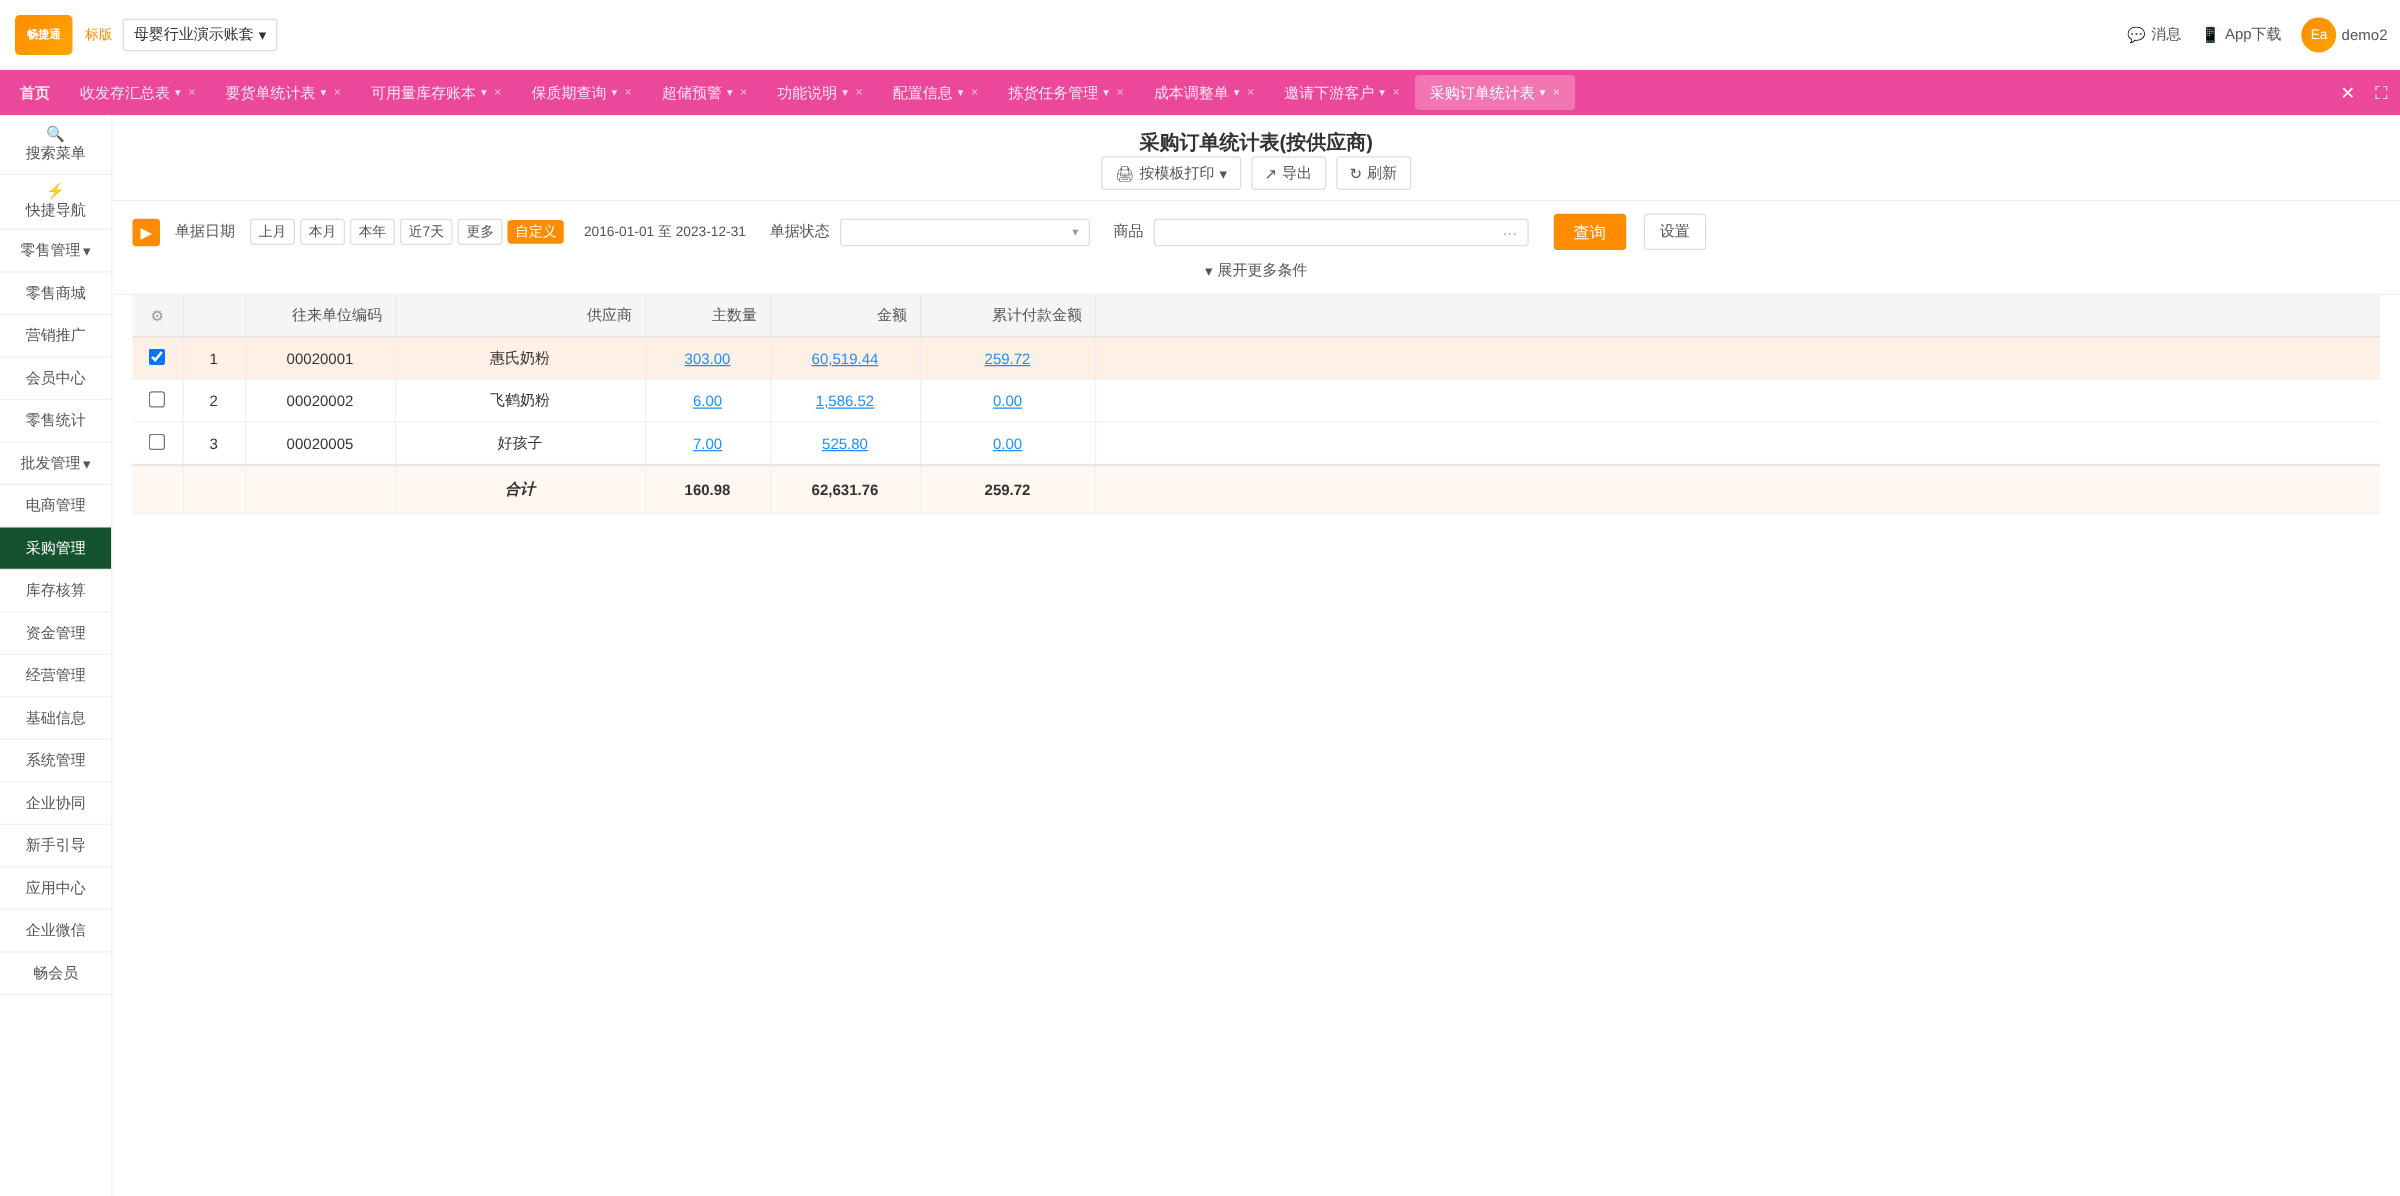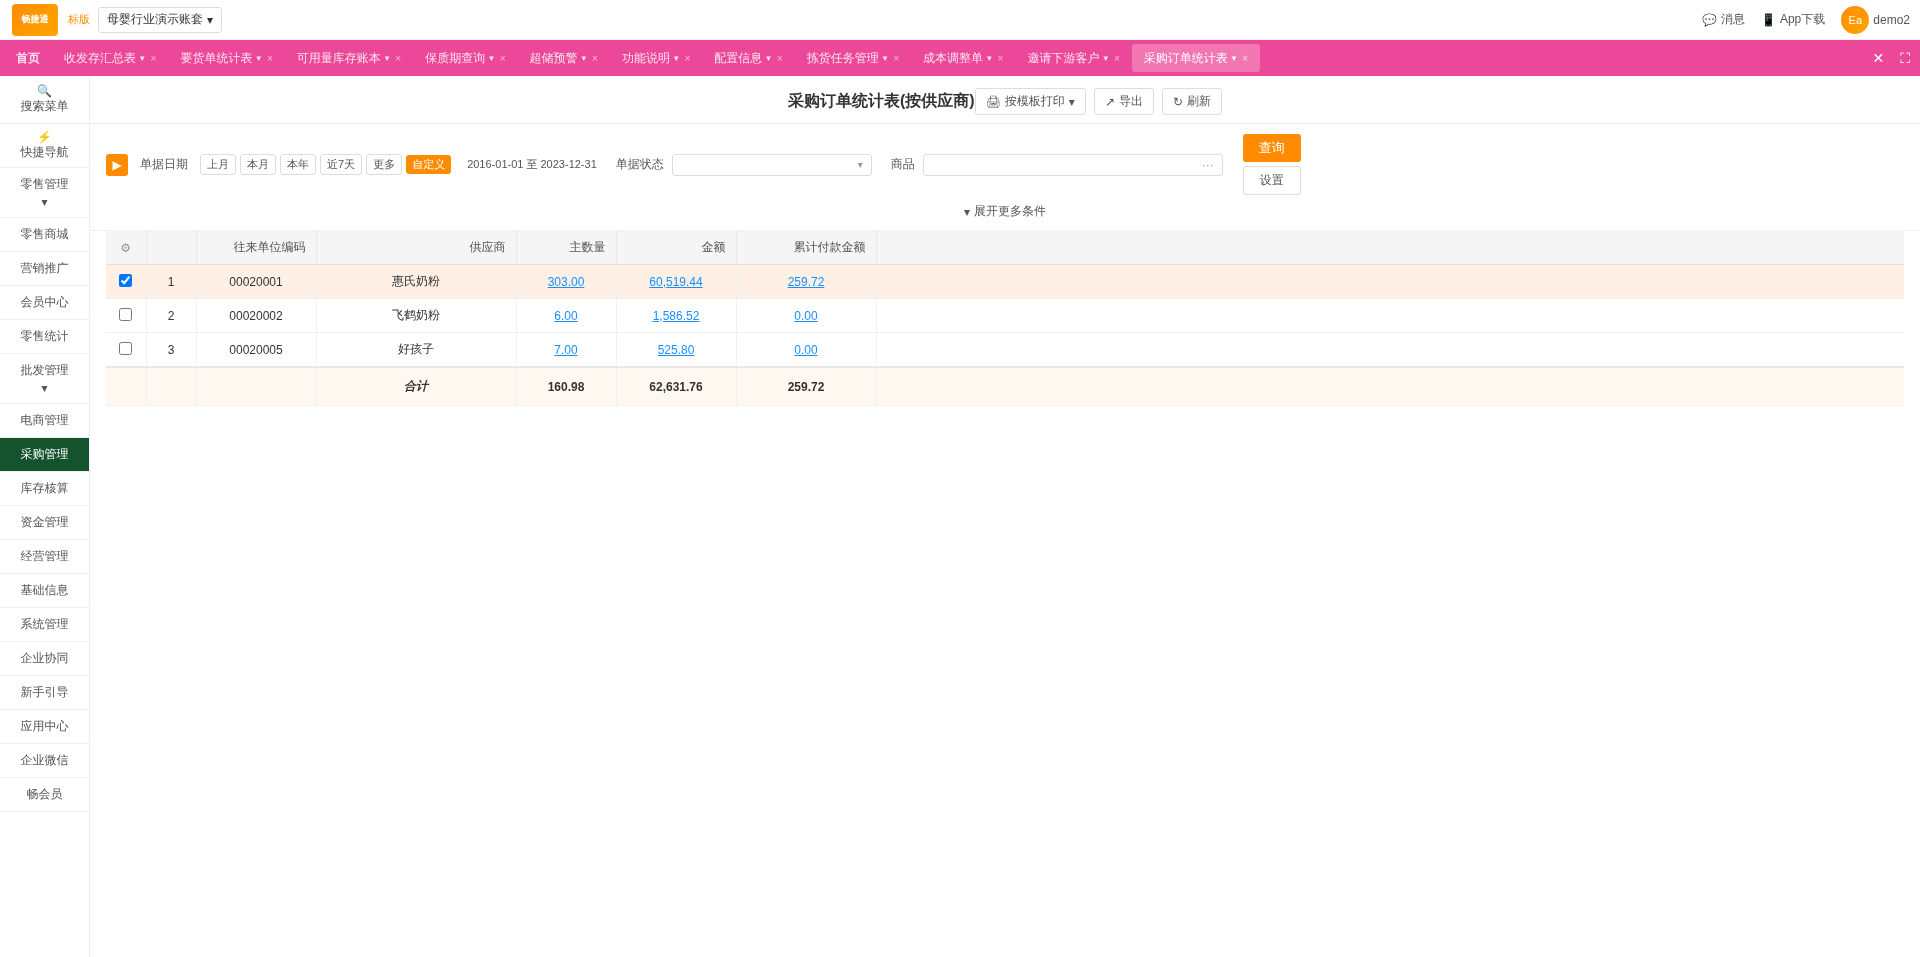--- a/index.html
+++ b/index.html
@@ -1,19 +1,19 @@
 <!DOCTYPE html>
 <html><head>
   <meta charset="utf-8">
   <style>
     * { margin: 0; padding: 0; box-sizing: border-box; }
     body { font-family: 'Microsoft YaHei', Arial, sans-serif; font-size: 12px; background: #f5f5f5; width: 1920px; min-height: 957px; overflow-x: hidden; }
     
     
-    .top-bar { display: flex; align-items: center; background: #fff; height: 40px; padding: 0 10px; border-bottom: 1px solid #eee; justify-content: space-between; }
+    .top-bar { display: flex; align-items: center; background: #fff; height: 56px; padding: 0 10px; border-bottom: 1px solid #eee; justify-content: space-between; }
     .top-bar-left { display: flex; align-items: center; gap: 8px; }
     .logo { width: 50px; height: 36px; display: flex; align-items: center; justify-content: center; }
     .logo-img { width: 46px; height: 32px; background: linear-gradient(135deg, #ff8c00, #ffa500); border-radius: 4px; display: flex; align-items: center; justify-content: center; color: white; font-size: 10px; font-weight: bold; }
     .label-tag { color: #ff8c00; font-size: 11px; }
     .workspace-selector { display: flex; align-items: center; gap: 4px; color: #333; font-size: 12px; cursor: pointer; padding: 0 8px; border: 1px solid #ddd; border-radius: 3px; height: 26px; }
     .top-bar-right { display: flex; align-items: center; gap: 16px; }
     .top-right-item { display: flex; align-items: center; gap: 4px; color: #555; cursor: pointer; font-size: 12px; }
     .avatar { width: 28px; height: 28px; border-radius: 50%; background: linear-gradient(135deg, #ff8c00, #ffa500); display: flex; align-items: center; justify-content: center; color: white; font-size: 11px; }
 
     
@@ -24,30 +24,30 @@
     .nav-tab .close-x { font-size: 10px; opacity: 0.7; margin-left: 2px; }
     .nav-tab .arrow { font-size: 9px; }
     .nav-right-btns { margin-left: auto; display: flex; align-items: center; gap: 4px; }
     .nav-icon-btn { color: white; font-size: 14px; cursor: pointer; padding: 2px 6px; }
 
     
     .layout { display: flex; height: calc(957px - 76px); }
     .sidebar { width: 90px; background: #fff; border-right: 1px solid #eee; overflow-y: auto; flex-shrink: 0; }
     .sidebar-search { padding: 8px; border-bottom: 1px solid #eee; text-align: center; font-size: 12px; color: #555; cursor: pointer; }
     .sidebar-nav { padding: 6px 0; border-bottom: 1px solid #eee; text-align: center; font-size: 12px; color: #555; cursor: pointer; }
-    .sidebar-item { padding: 8px 4px; text-align: center; font-size: 12px; color: #555; cursor: pointer; border-bottom: 1px solid #f0f0f0; flex-direction: column; }
+    .sidebar-item { padding: 8px 4px; text-align: center; font-size: 12px; color: #555; cursor: pointer; border-bottom: 1px solid #f0f0f0; }
     .sidebar-item.active { background: #14532d; color: white; }
     .sidebar-item.has-arrow { display: flex; align-items: center; justify-content: center; gap: 2px; }
 
     
     .main-content { flex: 1; overflow: auto; background: #f5f5f5; padding: 0; }
     .page-container { background: #fff; margin: 0; padding: 0; min-height: 100%; }
     
     
-    .page-header { display: flex; align-items: center; justify-content: center; padding: 12px 16px 8px; border-bottom: 1px solid #eee; }
+    .page-header { display: flex; align-items: center; justify-content: space-between; padding: 12px 16px 8px; border-bottom: 1px solid #eee; flex-direction: column; }
     .page-title { font-size: 16px; font-weight: bold; color: #333; }
     .header-actions { display: flex; align-items: center; gap: 8px; }
     .btn-print { display: flex; align-items: center; gap: 4px; border: 1px solid #ddd; border-radius: 3px; padding: 4px 10px; font-size: 12px; cursor: pointer; background: #fff; color: #555; }
     .btn-export { display: flex; align-items: center; gap: 4px; border: 1px solid #ddd; border-radius: 3px; padding: 4px 10px; font-size: 12px; cursor: pointer; background: #fff; color: #555; }
     .btn-refresh { display: flex; align-items: center; gap: 4px; border: 1px solid #ddd; border-radius: 3px; padding: 4px 10px; font-size: 12px; cursor: pointer; background: #fff; color: #555; }
 
     
     .filter-area { padding: 10px 16px; background: #fff; border-bottom: 1px solid #f0f0f0; }
     .filter-row { display: flex; align-items: center; gap: 12px; flex-wrap: wrap; }
     .filter-toggle { width: 22px; height: 22px; background: #ff8c00; color: white; border-radius: 3px; display: flex; align-items: center; justify-content: center; cursor: pointer; font-size: 12px; flex-shrink: 0; }
@@ -307,21 +307,21 @@
           </div>
 
           <div class="filter-select-group">
             <span class="filter-label">商品</span>
             <div class="filter-goods">
               <span style="min-width:260px;">&nbsp;</span>
               <span class="goods-dots">···</span>
             </div>
           </div>
 
-          <div style="display:flex;flex-direction:column;gap:4px;margin-left:8px;">
+          <div style="display:flex;flex-direction:row;gap:14px;margin-left:8px;">
             <button class="btn-query">查询</button>
             <button class="btn-settings">设置</button>
           </div>
         </div>
 
         <div class="filter-expand-row">
           <div class="expand-btn">
             <span>▾</span>
             <span>展开更多条件</span>
           </div>

